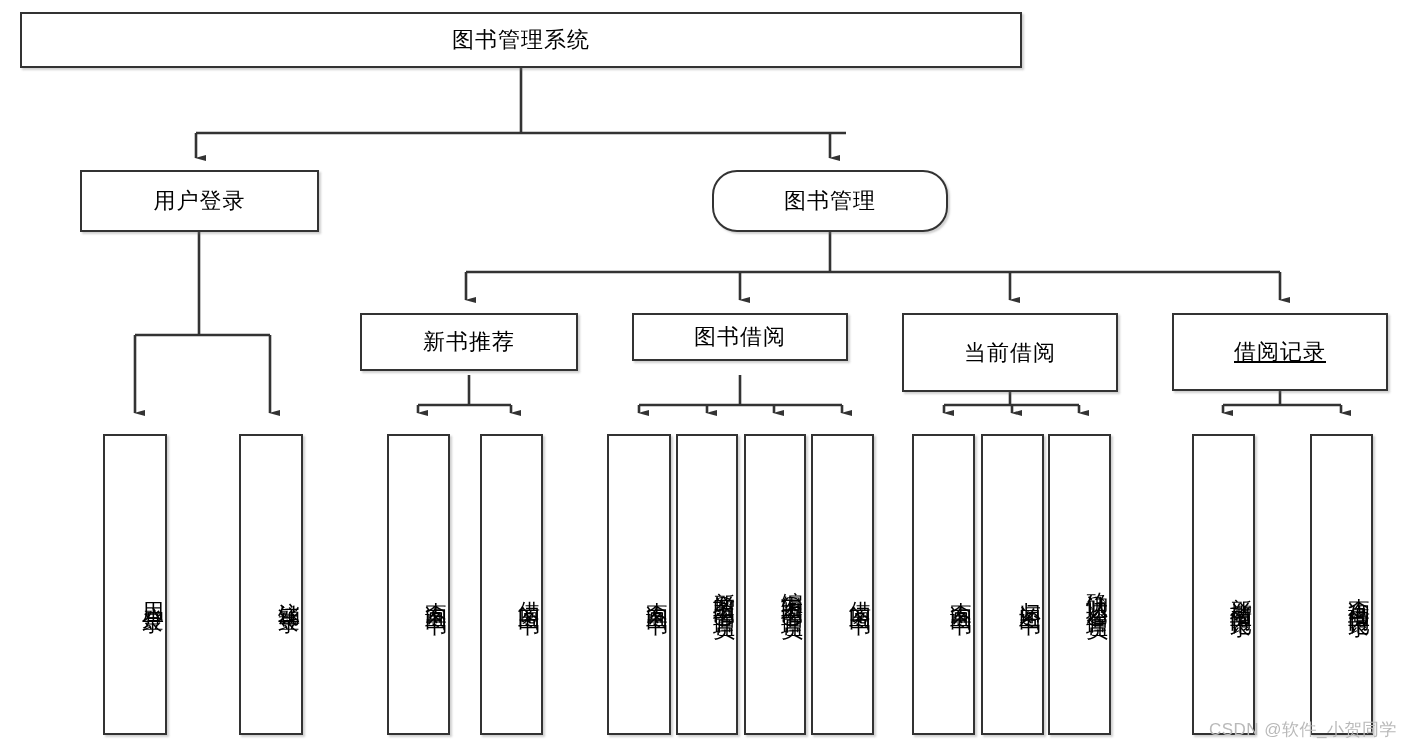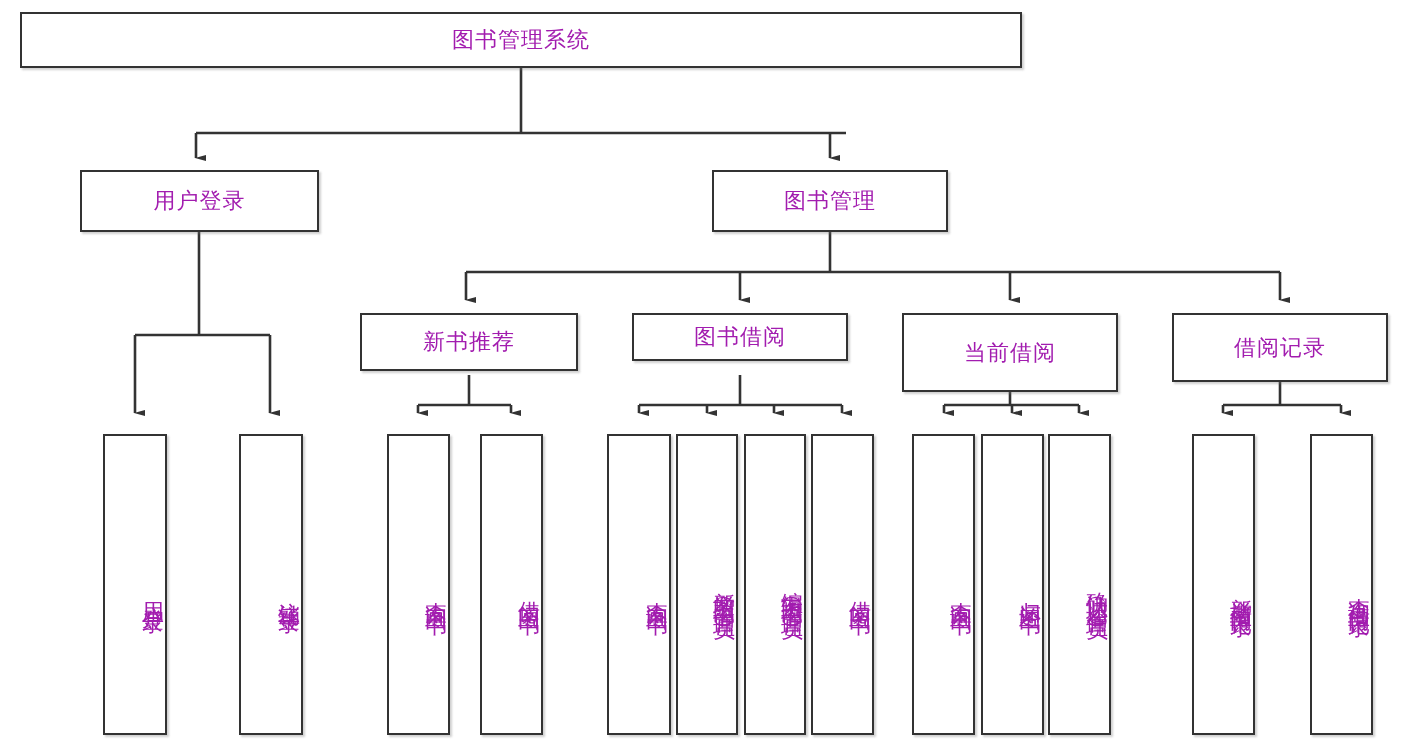--- a/index.html
+++ b/index.html
@@ -26,21 +26,21 @@
   }
   .node {
     position: absolute;
     box-sizing: border-box;
     background: #ffffff;
     border: 2.5px solid #333333;
     box-shadow: 2px 2px 2px rgba(120,120,120,0.35);
     display: flex;
     align-items: center;
     justify-content: center;
-    color: #a21caf;
+    color: #000000;
     z-index: 2;
   }
   .node.horiz {
     font-size: 22px;
     letter-spacing: 1px;
   }
   .node.vert {
     writing-mode: vertical-rl;
     text-orientation: upright;
     align-items: flex-start;
@@ -121,34 +121,34 @@
     </g>
   </svg>
 
   <div class="node horiz" style="left:20px; top:12px; width:1002px; height:56px;">
     <span>图书管理系统</span>
   </div>
 
   <div class="node horiz" style="left:80px; top:170px; width:239px; height:62px;">
     <span>用户登录</span>
   </div>
-  <div class="node horiz" style="left:712px; top:170px; width:236px; height:62px;">
+  <div class="node horiz" style="left:712px; top:170px; width:236px; height:62px;border-radius:25px;">
     <span>图书管理</span>
   </div>
 
   <div class="node horiz" style="left:360px; top:313px; width:218px; height:58px;">
     <span>新书推荐</span>
   </div>
   <div class="node horiz" style="left:632px; top:313px; width:216px; height:48px;">
     <span>图书借阅</span>
   </div>
   <div class="node horiz" style="left:902px; top:313px; width:216px; height:79px;">
     <span>当前借阅</span>
   </div>
-  <div class="node horiz" style="left:1172px; top:313px; width:216px; height:69px;">
+  <div class="node horiz" style="left:1172px; top:313px; width:216px; height:78px;text-decoration:underline;">
     <span>借阅记录</span>
   </div>
 
   <div class="node vert" style="left:103px; top:434px; width:64px; height:301px;">
     <span class="vlabel">用户登录</span>
   </div>
   <div class="node vert" style="left:239px; top:434px; width:64px; height:301px;">
     <span class="vlabel">注销登录</span>
   </div>
 
@@ -182,14 +182,15 @@
     <span class="vlabel">确认归还（管理员）</span>
   </div>
 
   <div class="node vert" style="left:1192px; top:434px; width:63px; height:301px;">
     <span class="vlabel">新增借阅记录</span>
   </div>
   <div class="node vert" style="left:1310px; top:434px; width:63px; height:301px;">
     <span class="vlabel">查询借阅记录</span>
   </div>
 
+  <div class="watermark">CSDN @软件_小贺同学</div>
 
 </div>
 
 </body></html>

